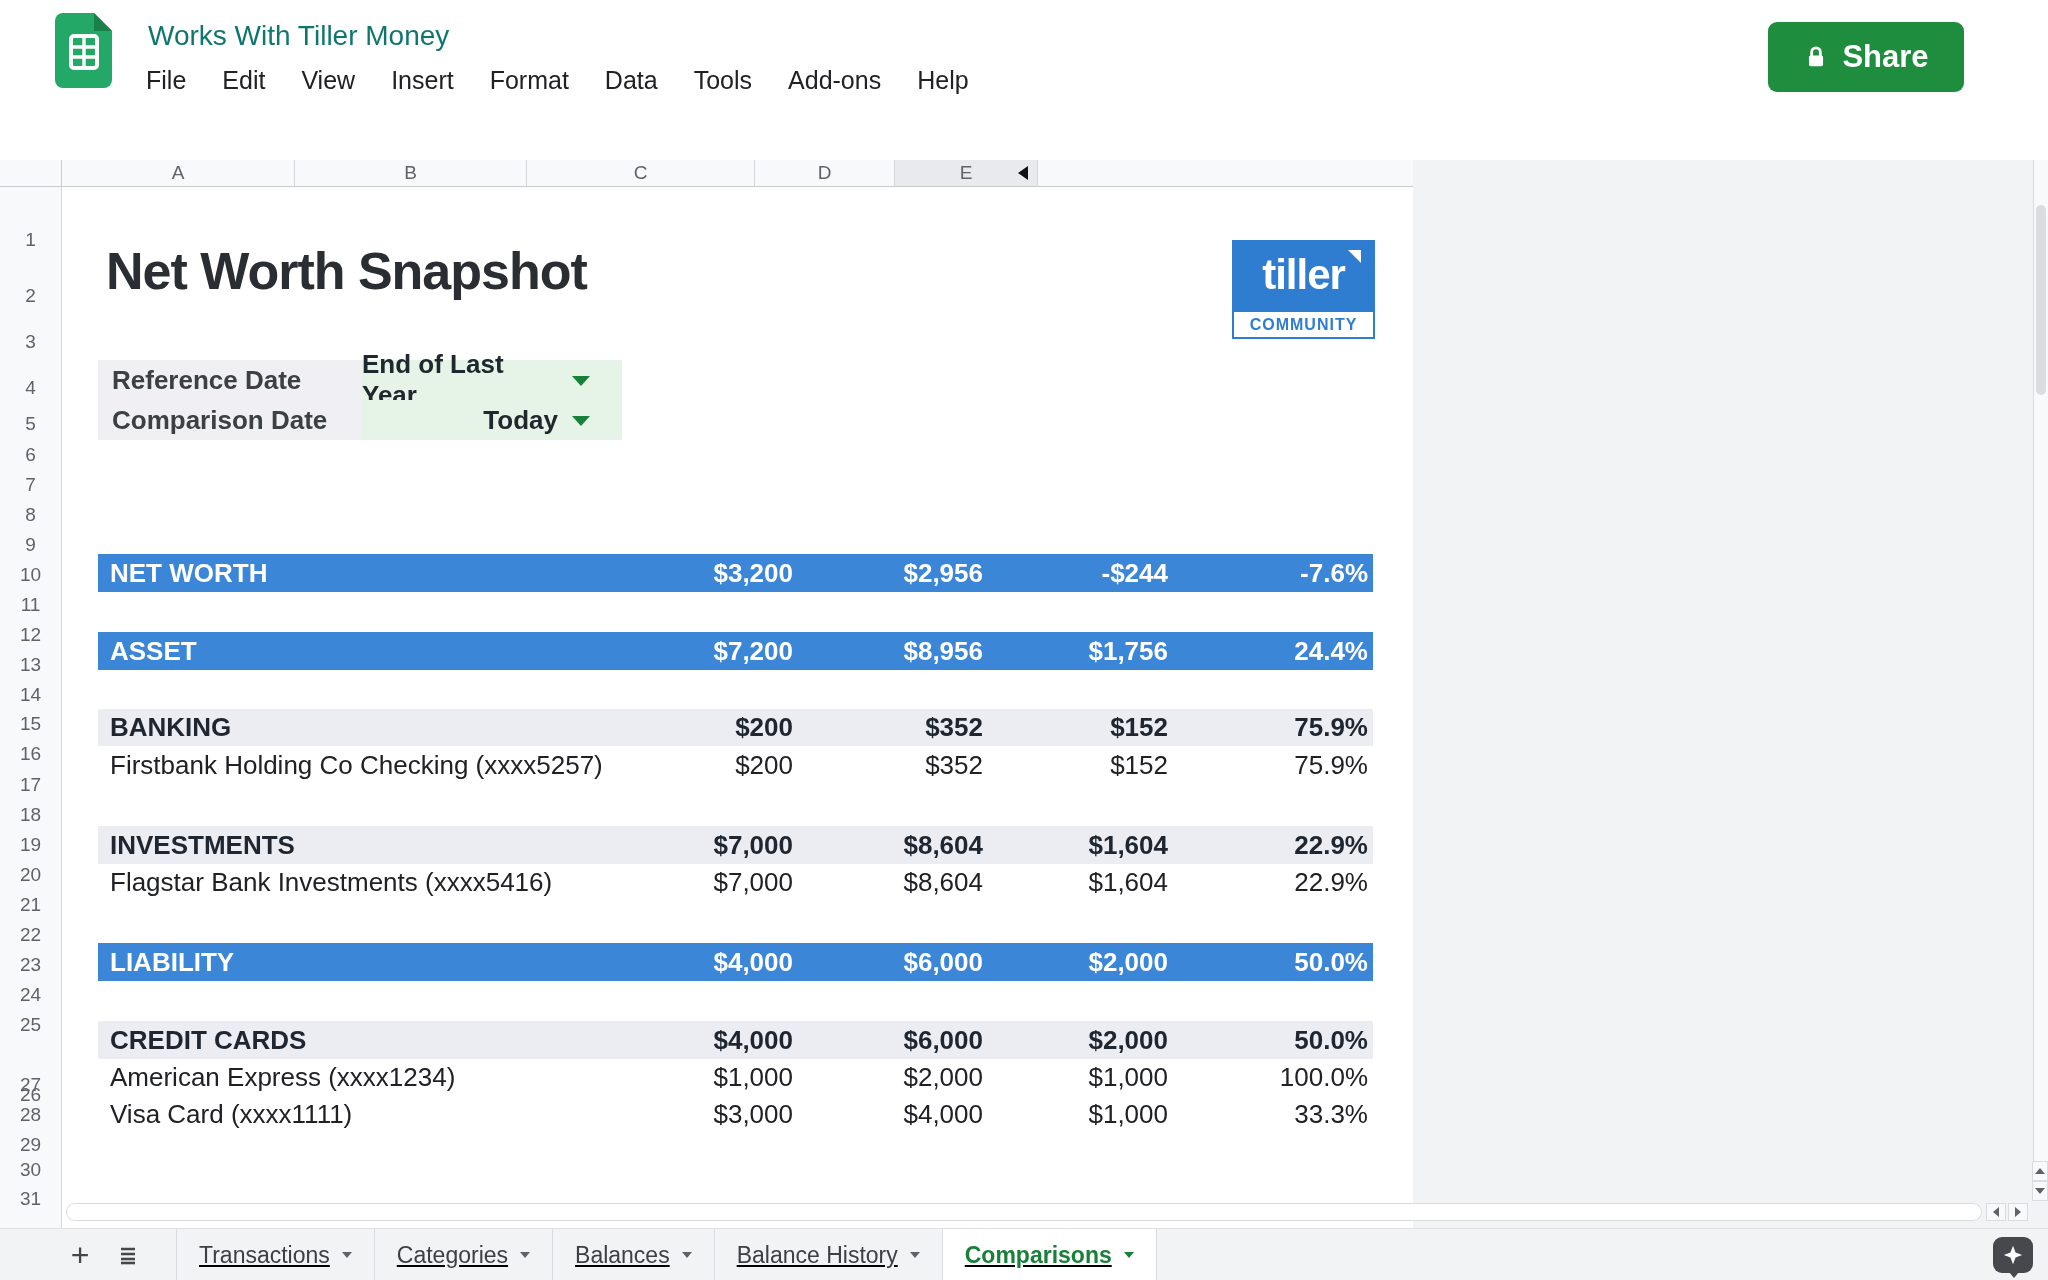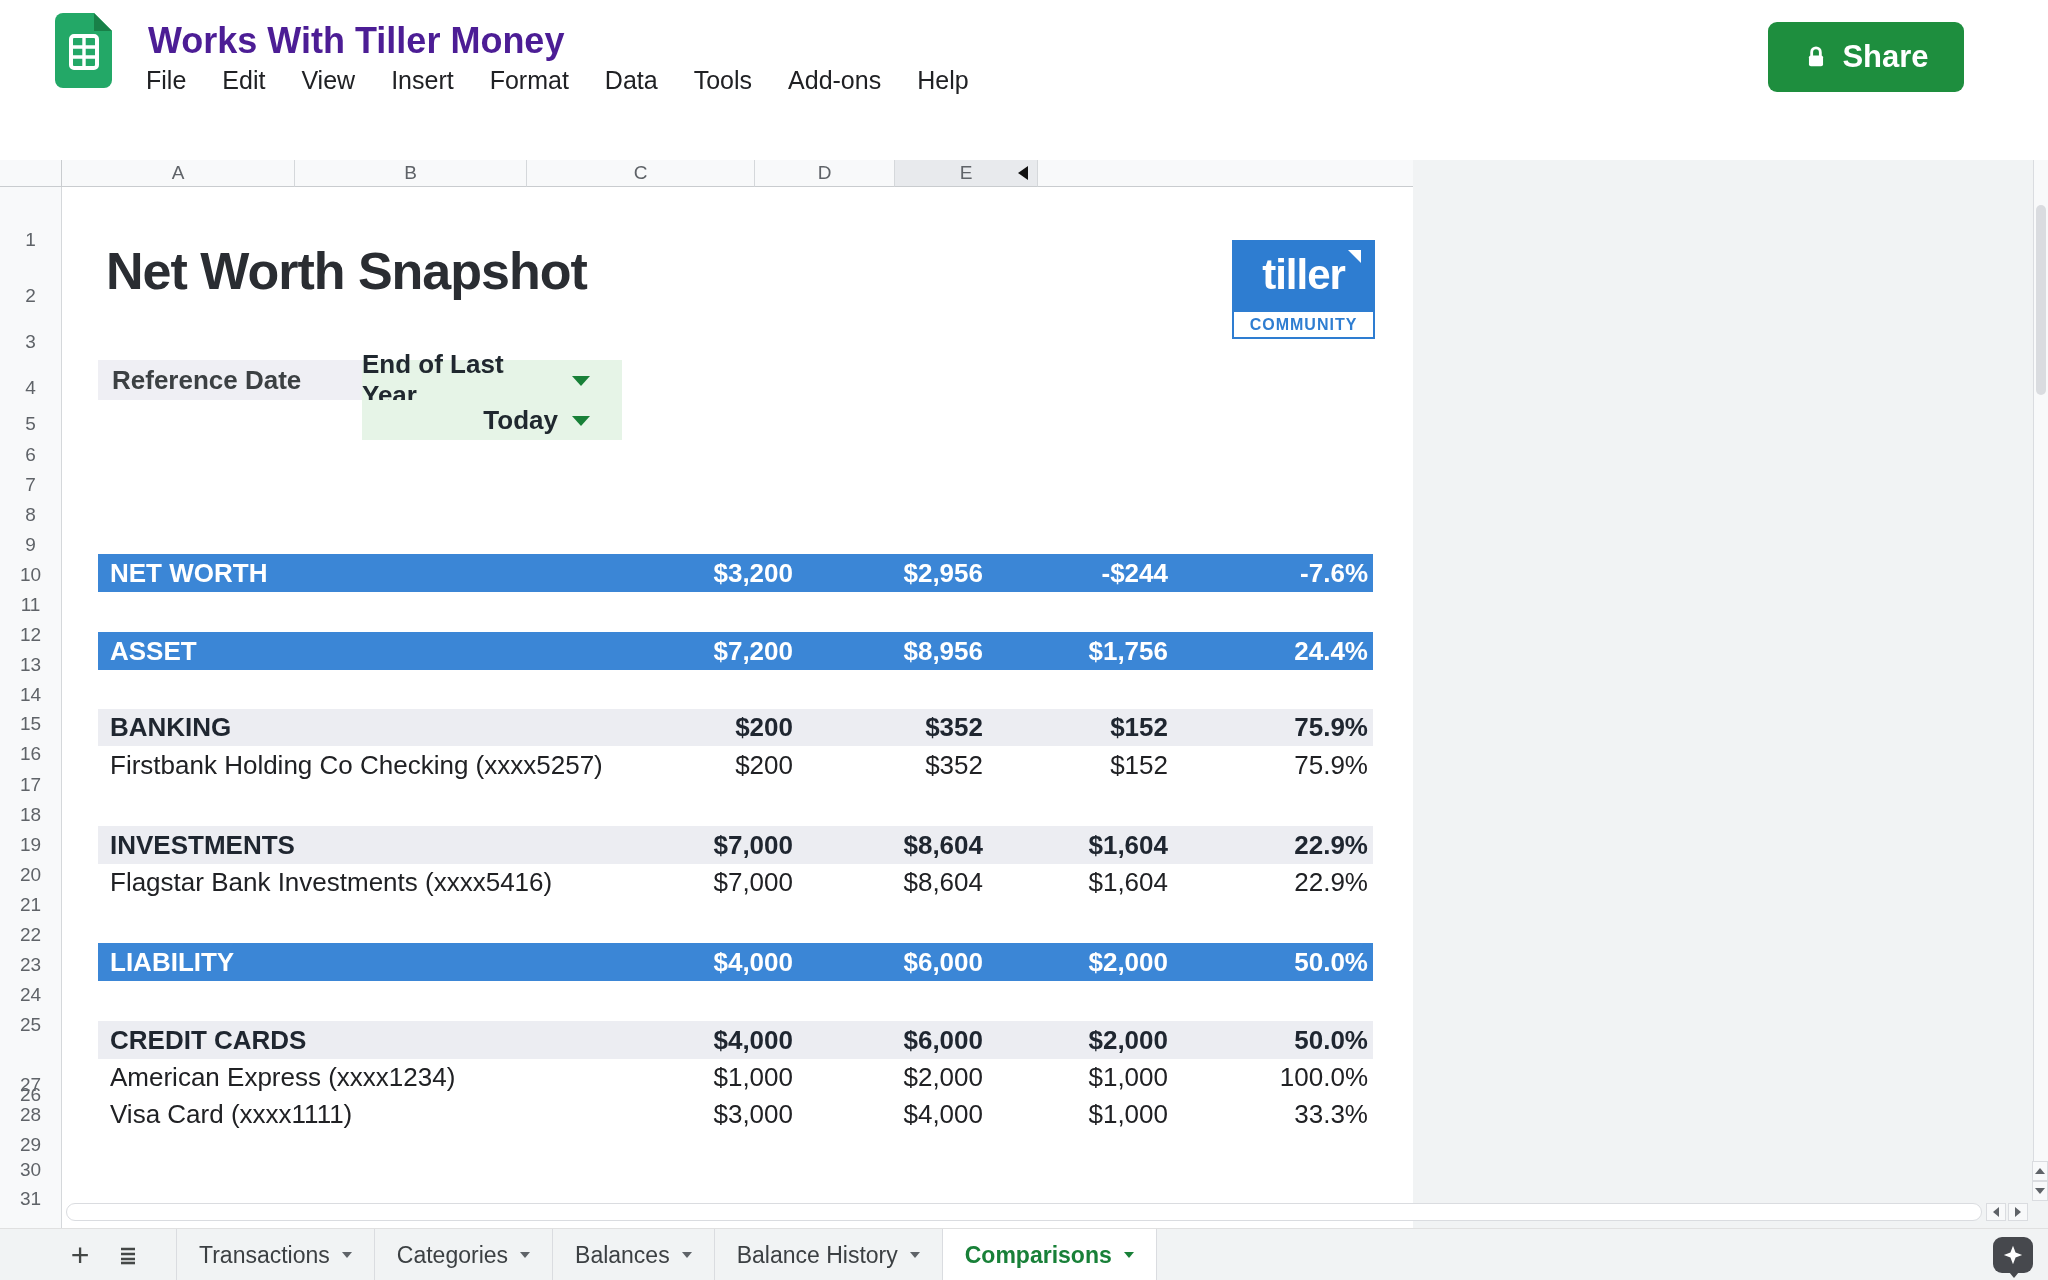--- a/index.html
+++ b/index.html
@@ -9,21 +9,21 @@
 
   
   .titlebar{position:absolute;left:0;top:0;width:2048px;height:100px;background:#fff;}
   .sheets-icon{position:absolute;left:55px;top:13px;width:57px;height:75px;
     background:var(--sheets-green);border-radius:8px;}
   .sheets-icon .fold{position:absolute;right:0;top:0;width:0;height:0;
     border-left:18px solid transparent;border-top:18px solid #fff;}
   .sheets-icon .fold2{position:absolute;right:0;top:0;width:0;height:0;
     border-right:18px solid transparent;border-bottom:18px solid var(--sheets-green-dark);}
   .sheets-icon svg{position:absolute;left:14px;top:21px;}
-  .doc-title{position:absolute;left:148px;top:20px;font-size:36px;color:#4c1d95;font-weight:bold;}
+  .doc-title{position:absolute;left:148px;top:20px;font-size:28px;color:#0f766e;}
   .menubar{position:absolute;left:146px;top:66px;display:flex;gap:36px;}
   .menubar .menu-item{font-size:25px;color:#202124;cursor:default;}
   .share{position:absolute;left:1768px;top:22px;width:196px;height:70px;border:none;
     background:var(--share-green);border-radius:9px;color:#fff;font-weight:bold;font-size:31px;
     font-family:inherit;display:flex;align-items:center;justify-content:center;gap:13px;}
 
   
   .toolbar{position:absolute;left:0;top:100px;width:2048px;height:60px;background:#fff;}
   .menu-search{position:absolute;left:52px;top:114px;width:416px;height:40px;border:none;outline:none;
     background:#F1F3F4;border-radius:7px;font-size:22px;color:#3C4043;padding:0 18px;font-family:inherit;}
@@ -113,21 +113,21 @@
   .hthumb{position:absolute;left:66px;top:1203px;width:1916px;height:18px;background:#fff;
     border:1px solid #DADCE0;border-radius:9px;}
 
   
   .tabbar{position:absolute;left:0;top:1228px;width:2048px;height:52px;background:#F1F3F4;
     border-top:1px solid #E0E0E0;}
   .tab-add{position:absolute;left:58px;top:0;width:44px;height:52px;display:flex;align-items:center;
     justify-content:center;font-size:32px;color:#444746;}
   .tab-all{position:absolute;left:106px;top:0;width:44px;height:52px;display:flex;align-items:center;
     justify-content:center;}
-  .tabs{position:absolute;left:176px;top:0;height:36px;display:flex;}
+  .tabs{position:absolute;left:176px;top:0;height:36px;display:flex;text-decoration:underline;}
   .sheet-tab{height:52px;display:flex;align-items:center;gap:10px;padding:0 22px;
     border-right:1px solid #DADCE0;font-size:23px;color:#3C4043;}
   .sheet-tab:first-child{border-left:1px solid #DADCE0;}
   .sheet-tab .caret{border-top-color:#5F6368;}
   .sheet-tab.active{background:#fff;color:var(--green);font-weight:bold;}
   .sheet-tab.active .caret{border-top-color:var(--green);}
   .explore{position:absolute;left:1993px;top:8px;width:40px;height:36px;background:#46484D;
     border-radius:9px;display:flex;align-items:center;justify-content:center;}
   .explore .tail{position:absolute;bottom:-5px;left:16px;width:0;height:0;
     border-left:5px solid transparent;border-right:5px solid transparent;border-top:6px solid #46484D;}
@@ -350,20 +350,21 @@
 
     <div id="selectors">
         <div class="sel-row" style="top: 173px;">
           <div class="sel-label">Reference Date</div>
           <div class="sel-value">
             <span>End of Last Year</span>
             <span class="sel-caret"></span>
           </div>
         </div>
         <div class="sel-row" style="top: 213px;">
+          <div class="sel-label">Comparison Date</div>
           <div class="sel-value">
             <span>Today</span>
             <span class="sel-caret"></span>
           </div>
         </div>
       </div>
 
     <div id="bands">
         <div class="band summary" style="top: 367px; height: 38px;">
           <span class="blabel">NET WORTH</span>

